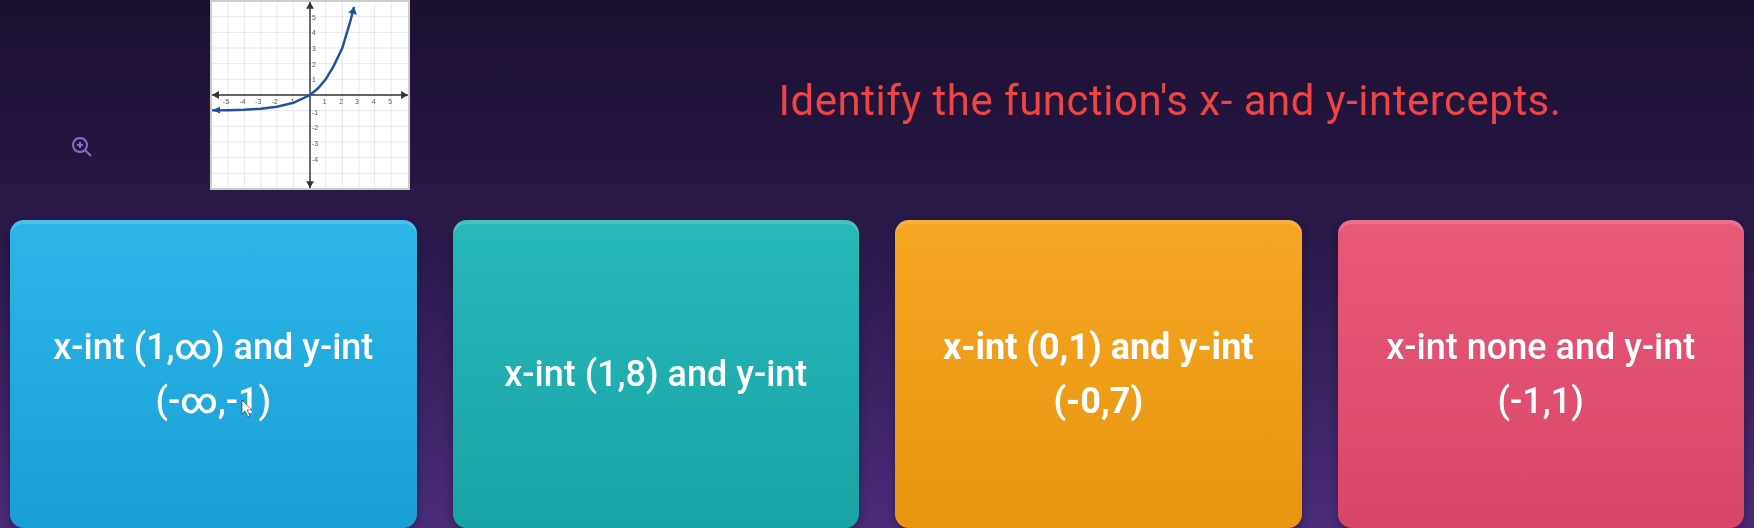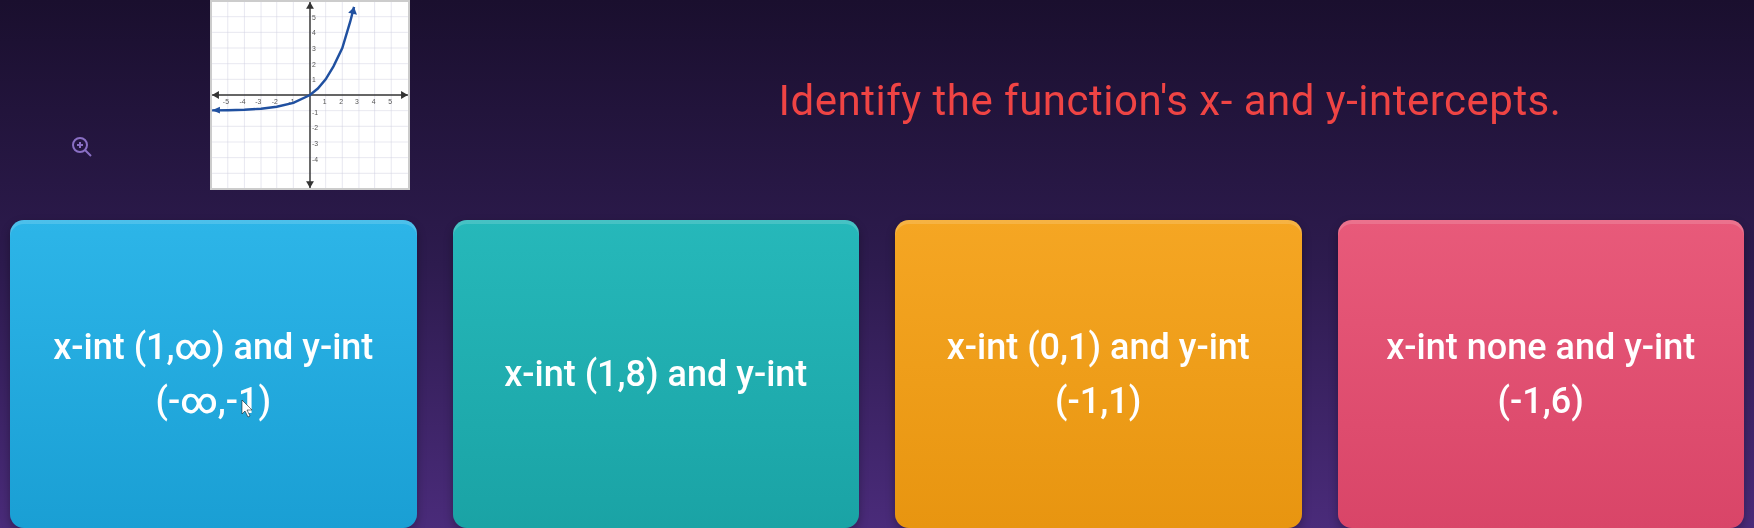--- a/index.html
+++ b/index.html
@@ -79,20 +79,21 @@
       box-shadow: inset 0 4px 0 rgba(255,255,255,0.15), 0 4px 10px rgba(0,0,0,0.3);
     }
     .card-blue {
       background: linear-gradient(180deg, #2db5e8 0%, #1a9fd4 100%);
     }
     .card-teal {
       background: linear-gradient(180deg, #26b8ba 0%, #1aa3a5 100%);
     }
     .card-orange {
       background: linear-gradient(180deg, #f5a623 0%, #e89510 100%);
+      font-weight: bold;
     }
     .card-pink {
       background: linear-gradient(180deg, #e85a7a 0%, #d94568 100%);
       text-align: center;
     }
     .answer-line1, .answer-line2 {
       display: block;
     }
     .cursor-icon {
       position: absolute;
@@ -189,19 +190,19 @@
       <svg width="16" height="20" viewBox="0 0 16 20" fill="#fff" stroke="#000" stroke-width="0.5">
         <path d="M2 1 L2 15 L5 12 L8 18 L10 17 L7 11 L12 11 Z"></path>
       </svg>
     </span>
   </div>
   <div class="answer-card card-teal">
     <span class="answer-line1">x-int (1,8) and y-int</span>
   </div>
   <div class="answer-card card-orange">
     <span class="answer-line1">x-int (0,1) and y-int</span>
-    <span class="answer-line2">(-1,1)</span>
+    <span class="answer-line2">(-0,7)</span>
   </div>
   <div class="answer-card card-pink">
     <span class="answer-line1">x-int none and y-int</span>
-    <span class="answer-line2">(-1,6)</span>
+    <span class="answer-line2">(-1,1)</span>
   </div>
 </div>
 
 </body></html>

